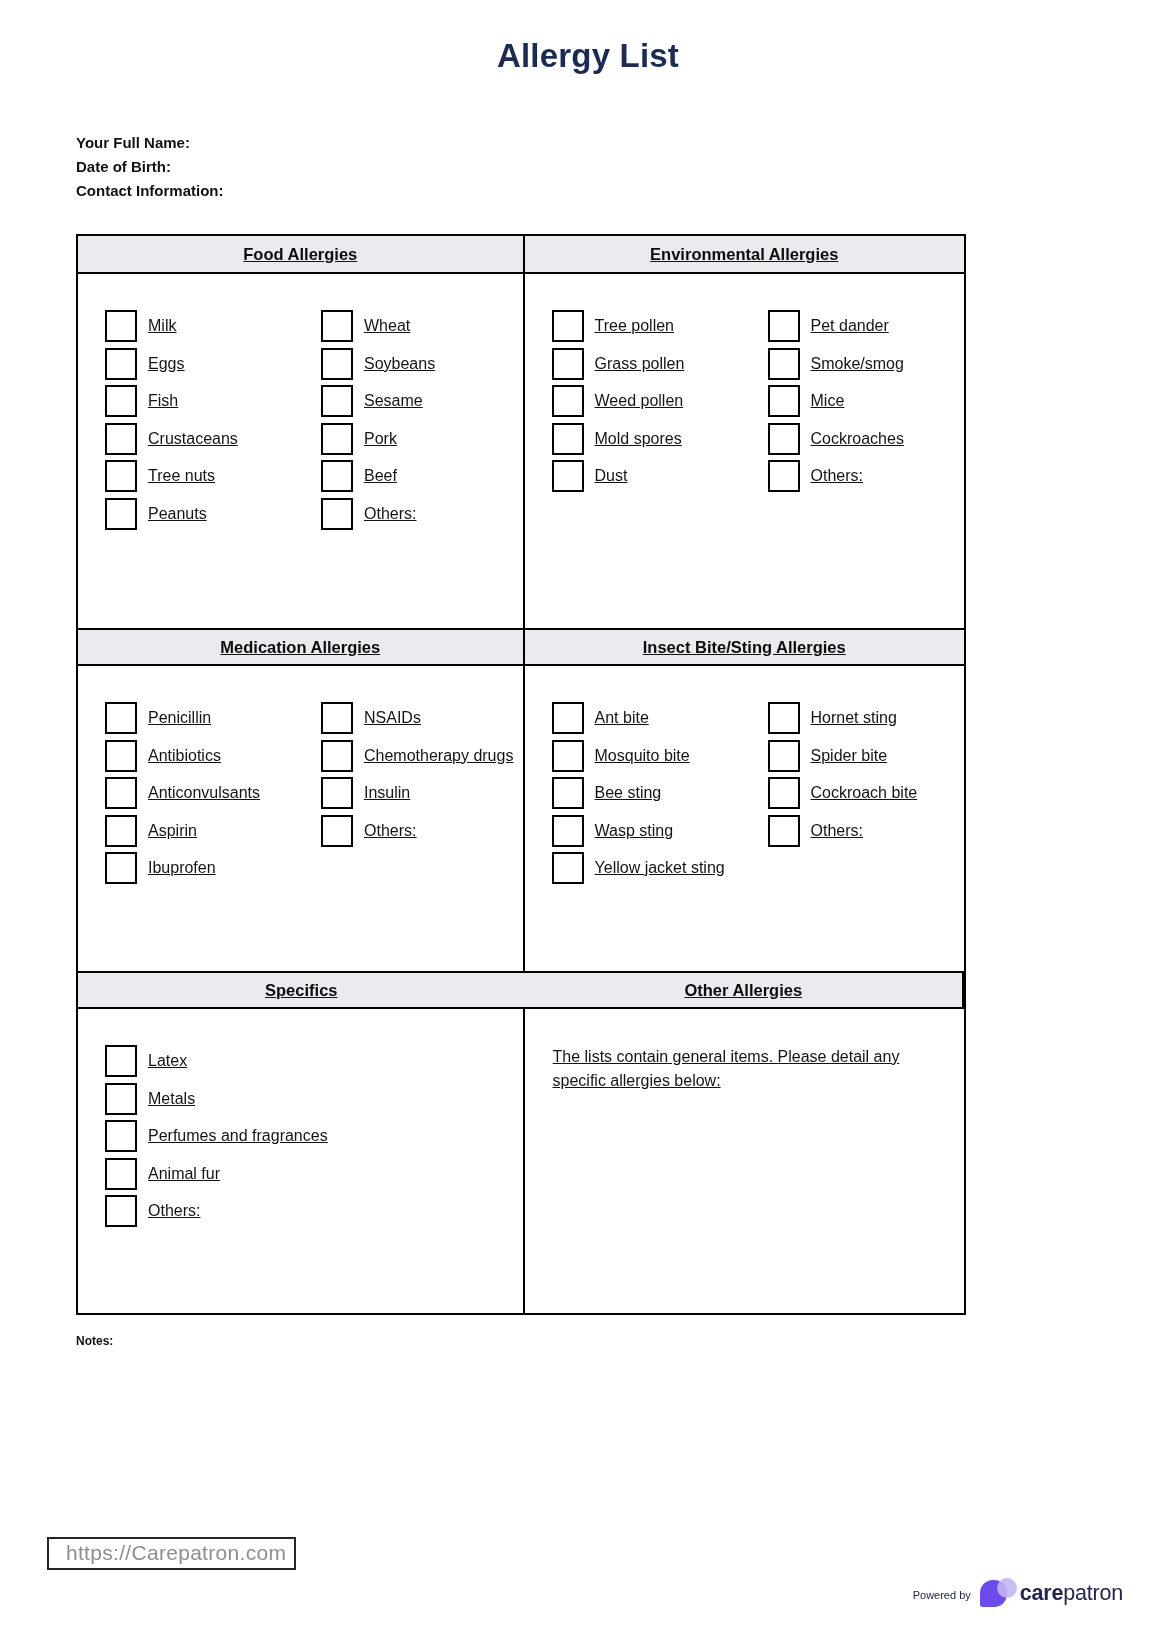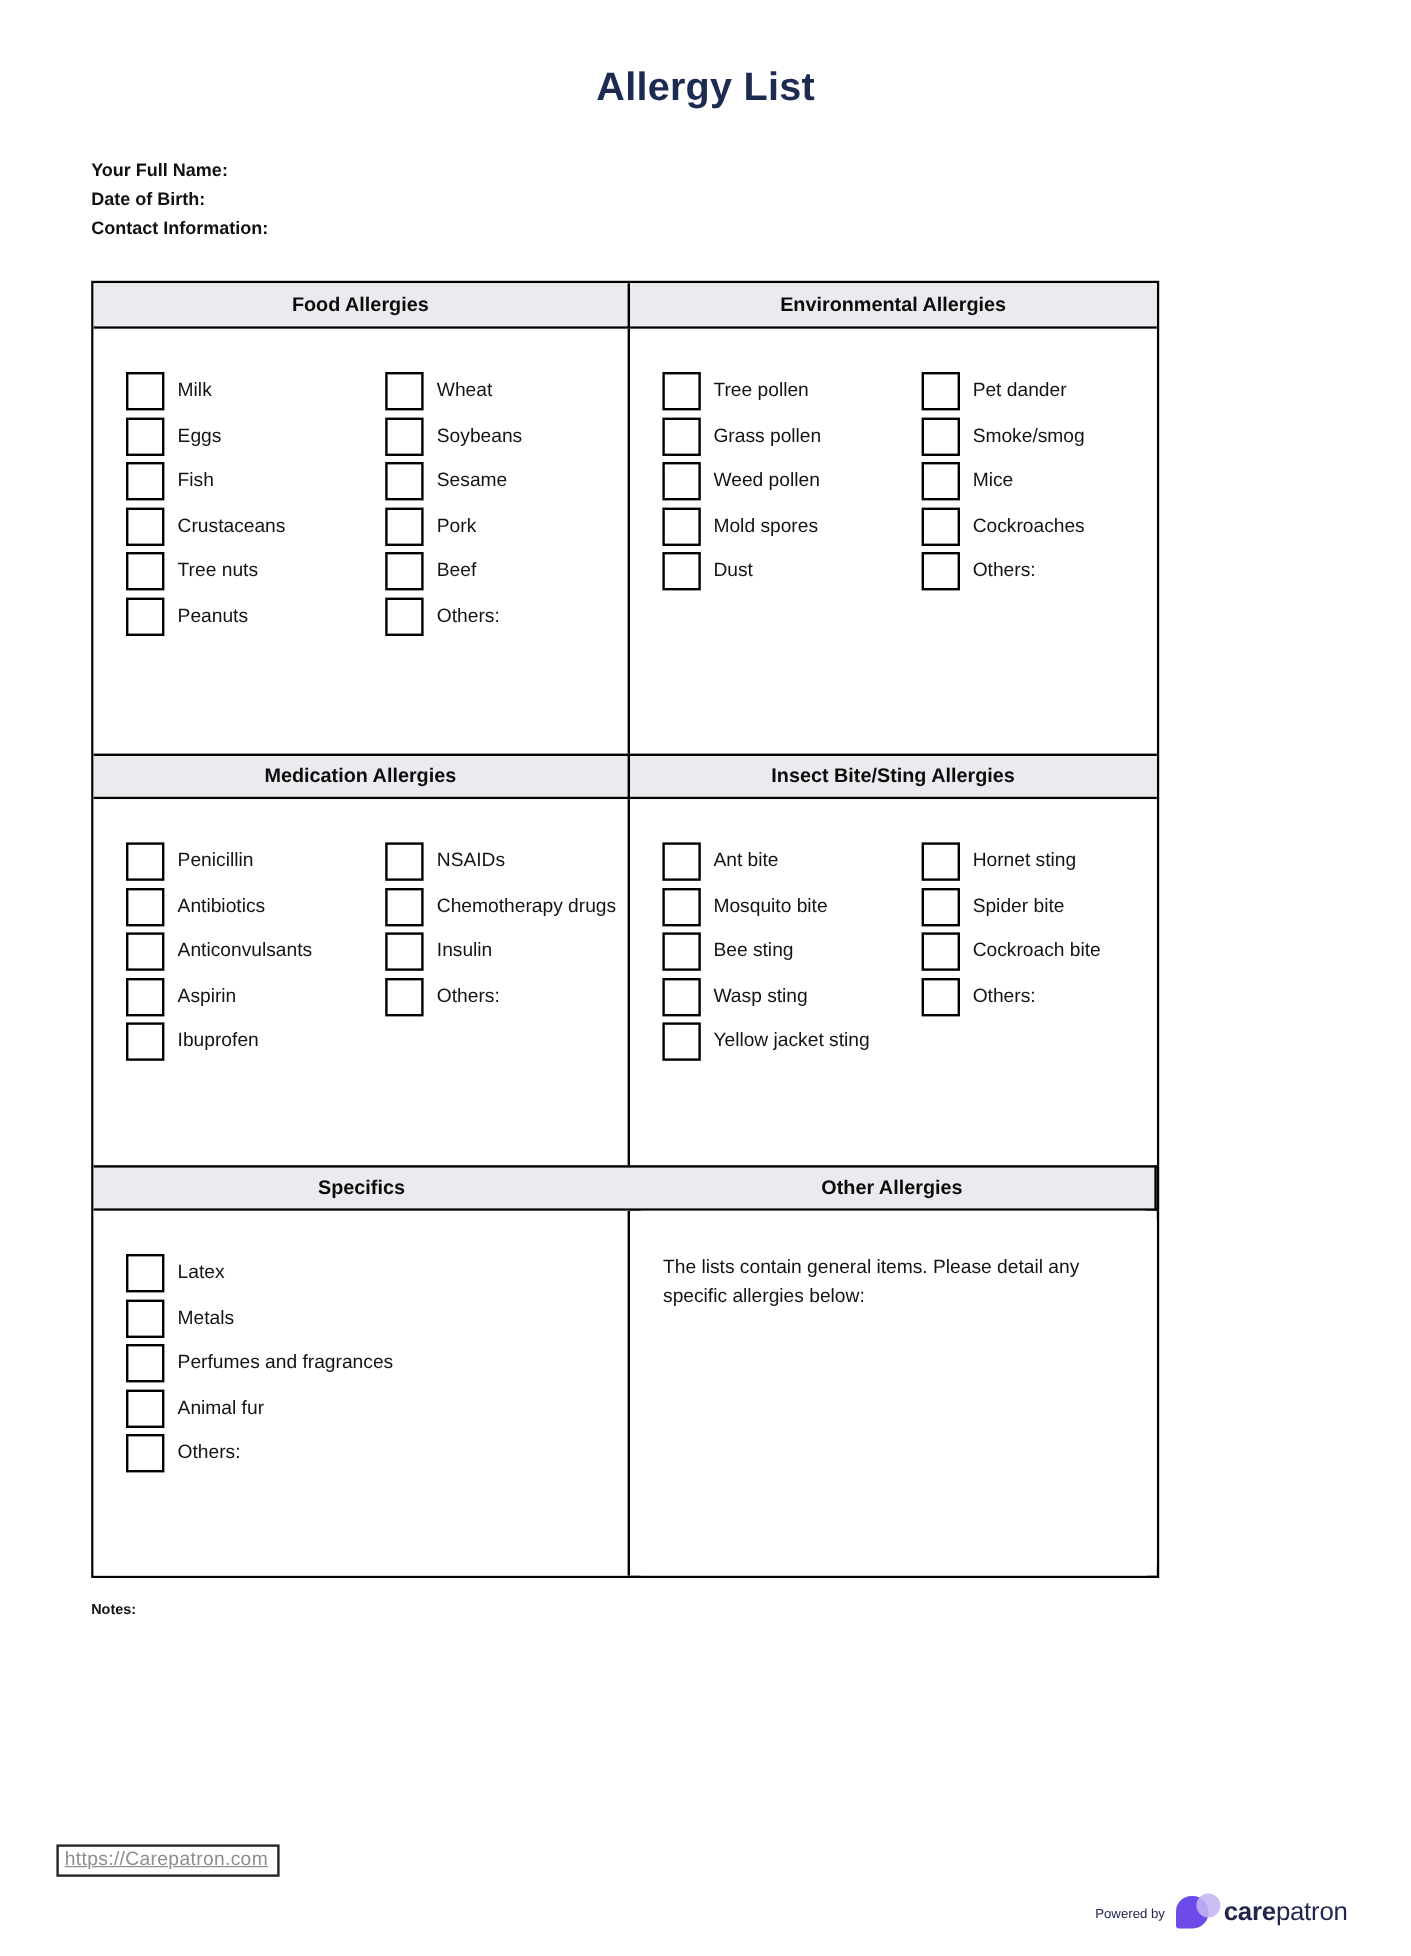--- a/index.html
+++ b/index.html
@@ -9,21 +9,21 @@
   .page {
     position: relative;
     width: 1176px;
     height: 1630px;
     background: #ffffff;
     overflow: hidden;
   }
 
   .title {
     position: absolute;
-    top: 52px;
+    top: 36px;
     left: 0;
     width: 100%;
     text-align: center;
     font-size: 33px;
     line-height: 40px;
     font-weight: 700;
     color: var(--title_color, #1d2b52);
     letter-spacing: 0.2px;
   }
 
@@ -42,20 +42,21 @@
   .form-table {
     position: absolute;
     left: 76px;
     top: 234px;
     width: 890px;
     border: 2px solid var(--border_color, #000);
     display: grid;
     grid-template-columns: 50.4% 49.6%;
     grid-template-rows: 38px 354px 38px 305px 38px 304px;
     background: #ffffff;
+    text-decoration: underline;
   }
   .cell-left { border-right: 2px solid var(--border_color, #000); }
   .hdr-cell {
     background: var(--header_bg, #ebebef);
     border-bottom: 2px solid var(--border_color, #000);
     display: flex;
     align-items: center;
     justify-content: center;
     font-weight: 700;
     font-size: 16.5px;
@@ -108,24 +109,24 @@
   .url-box {
     position: absolute;
     left: 47px;
     top: 1537px;
     border: 2px solid #262626;
     padding: 2px 8px 3px 5px;
     background: #ffffff;
     cursor: pointer;
   }
   .url-box span {
-    font-size: 16px;
+    font-size: 21px;
     color: var(--link_color, #8e8e8e);
-    text-decoration: underline;
     letter-spacing: 0.3px;
+    margin-left: 12px;
   }
 
   .powered {
     position: absolute;
     right: 53px;
     top: 1538px;
     height: 30px;
     display: flex;
     align-items: center;
     margin-top: 40px;

